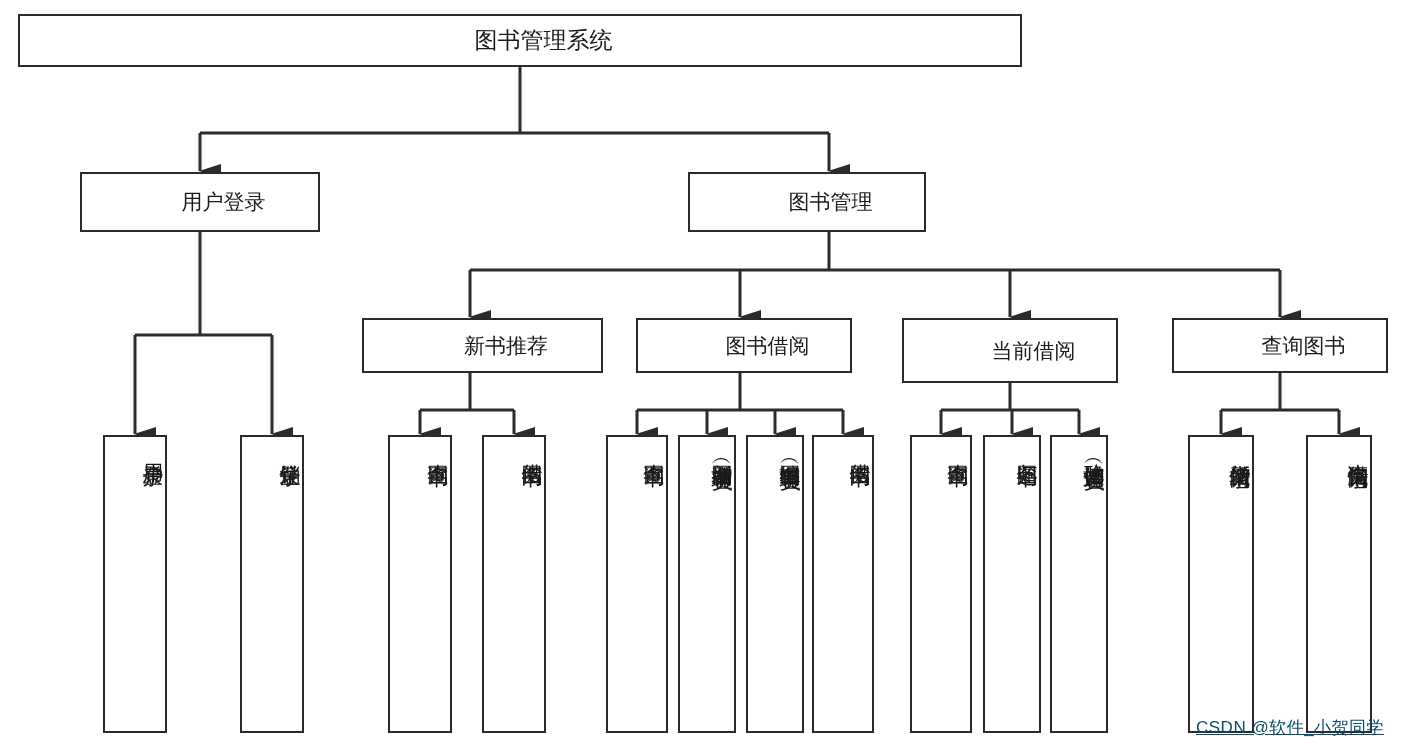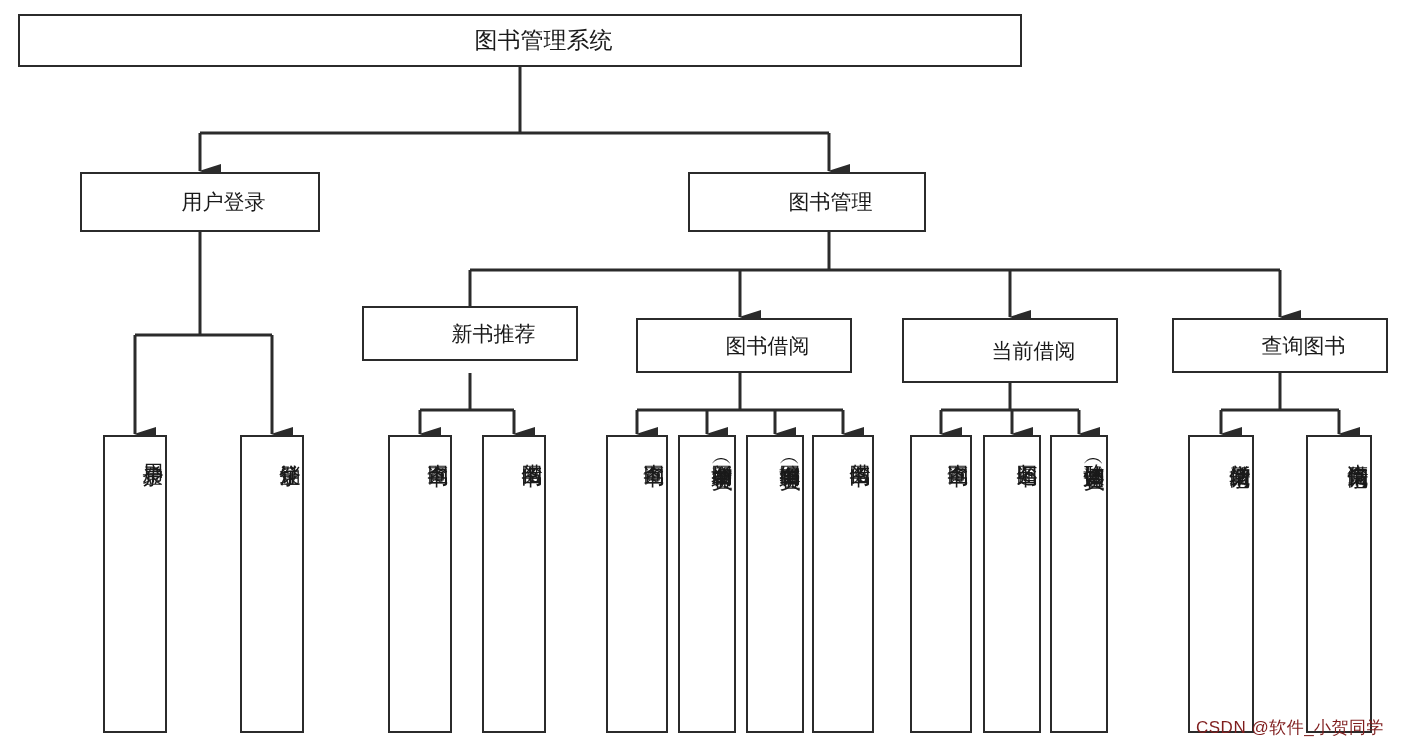--- a/index.html
+++ b/index.html
@@ -60,23 +60,24 @@
     writing-mode: vertical-rl;
     text-orientation: upright;
     white-space: nowrap;
     display: block;
     width: 100%;
     text-align: center;
   }
   .watermark {
     position: absolute;
     font-size: 17px;
-    color: #7f1d1d;
+    color: #0c4a6e;
     white-space: nowrap;
     letter-spacing: 0.5px;
+    text-decoration: underline;
   }
 </style>
 </head>
 <body>
 
 <div id="canvas">
 
   <svg class="edges" viewBox="0 0 1405 747" xmlns="http://www.w3.org/2000/svg">
     <defs>
       <marker id="arrow" markerWidth="14" markerHeight="22" refX="7" refY="21" orient="auto" markerUnits="userSpaceOnUse">
@@ -118,21 +119,21 @@
         <line x1="1221" y1="410" x2="1221" y2="434" marker-end="url(#arrow)"></line>
         <line x1="1339" y1="410" x2="1339" y2="434" marker-end="url(#arrow)"></line>
       </g>
   </svg>
 
   <div class="node root" style="left: 18px; top: 14px; width: 1004px; height: 53px;">图书管理系统</div>
 
   <div class="node lvl1" style="left: 80px; top: 172px; width: 240px; height: 60px;">用户登录</div>
   <div class="node lvl1" style="left: 688px; top: 172px; width: 238px; height: 60px;">图书管理</div>
 
-  <div class="node lvl2" style="left: 362px; top: 306px; width: 216px; height: 55px; text-align: right;">新书推荐</div>
+  <div class="node lvl2" style="left: 362px; top: 318px; width: 241px; height: 55px; text-align: right;">新书推荐</div>
   <div class="node lvl2" style="left: 636px; top: 318px; width: 216px; height: 55px;">图书借阅</div>
   <div class="node lvl2" style="left: 902px; top: 318px; width: 216px; height: 65px;">当前借阅</div>
   <div class="node lvl2" style="left: 1172px; top: 318px; width: 216px; height: 55px;">查询图书</div>
 
   <div class="node leaf" style="left: 103px; top: 435px; width: 64px; height: 298px;">
       <span class="cap">用户登录</span>
     </div>
   <div class="node leaf" style="left: 240px; top: 435px; width: 64px; height: 298px;">
       <span class="cap">注销登录</span>
     </div>

